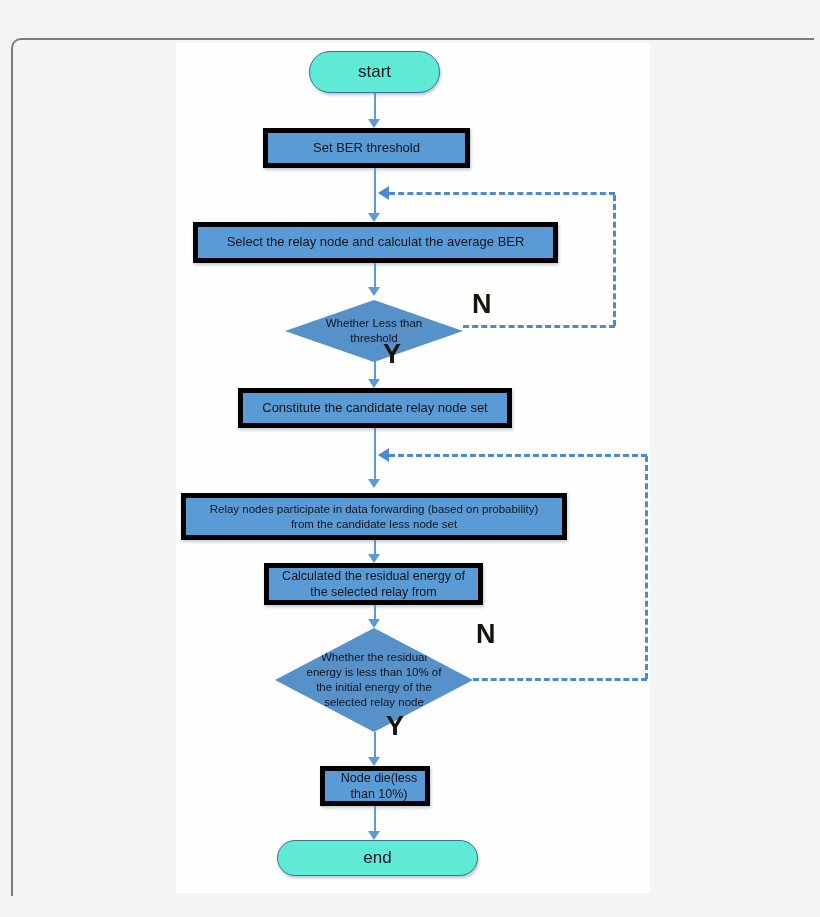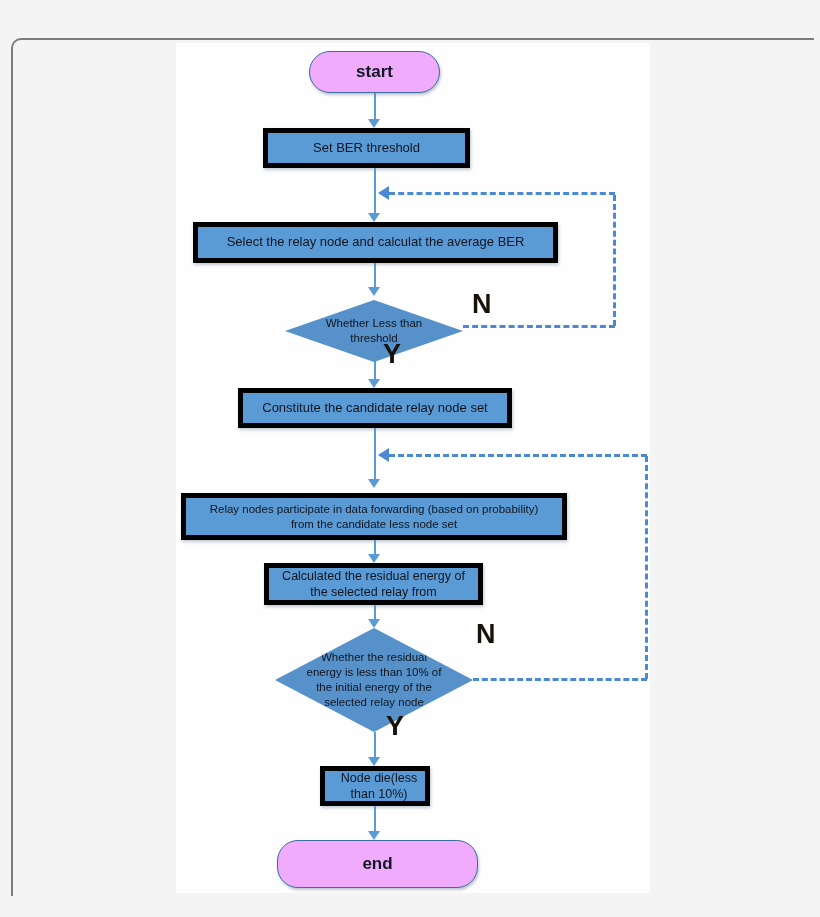--- a/index.html
+++ b/index.html
@@ -22,23 +22,23 @@
     text-align:center;color:#10151f;box-sizing:border-box;
   }
   .node-label{white-space:pre-line;line-height:1.3;}
   .process{
     background:#5b9bd5;border:5px solid #000000;
     box-shadow:1px 2px 3px rgba(120,140,160,0.45);
     font-size:13px;
   }
   .process.sm{font-size:11.5px;}
   .terminator{
-    background:#f0abfc;border:1px solid #3e6f9e;border-radius:21px;
+    background:#5eead4;border:1px solid #3e6f9e;border-radius:21px;
     box-shadow:1px 2px 3px rgba(120,140,160,0.5);
-    font-weight:bold;font-size:17px;color:#0f1722;
+    font-weight:normal;font-size:17px;color:#0f1722;
   }
   .decision{
     background:#5691c9;
     clip-path:polygon(50% 0,100% 50%,50% 100%,0 50%);
     filter:drop-shadow(1px 2px 2px rgba(120,140,160,0.45));
     font-size:11.5px;
   }
   .vline{position:absolute;left:374px;width:2px;background:#5b9bd5;}
   .arrow-down{
     position:absolute;left:368px;width:0;height:0;
@@ -141,15 +141,15 @@
 </div>
 
 <div class="branch-label" style="left:476px;top:621px;">N</div>
 <div class="branch-label" style="left:386px;top:713px;">Y</div>
 
 <div class="node process" style="left:320px;top:766px;width:110px;height:40px;font-size:12.5px;padding-left:8px;">
   <span class="node-label">Node die(less
 than 10%)</span>
 </div>
 
-<div class="node terminator" style="left:277px;top:840px;width:201px;height:48px;">
+<div class="node terminator" style="left:277px;top:840px;width:201px;height:36px;">
   <span class="node-label">end</span>
 </div>
 
 </body></html>

